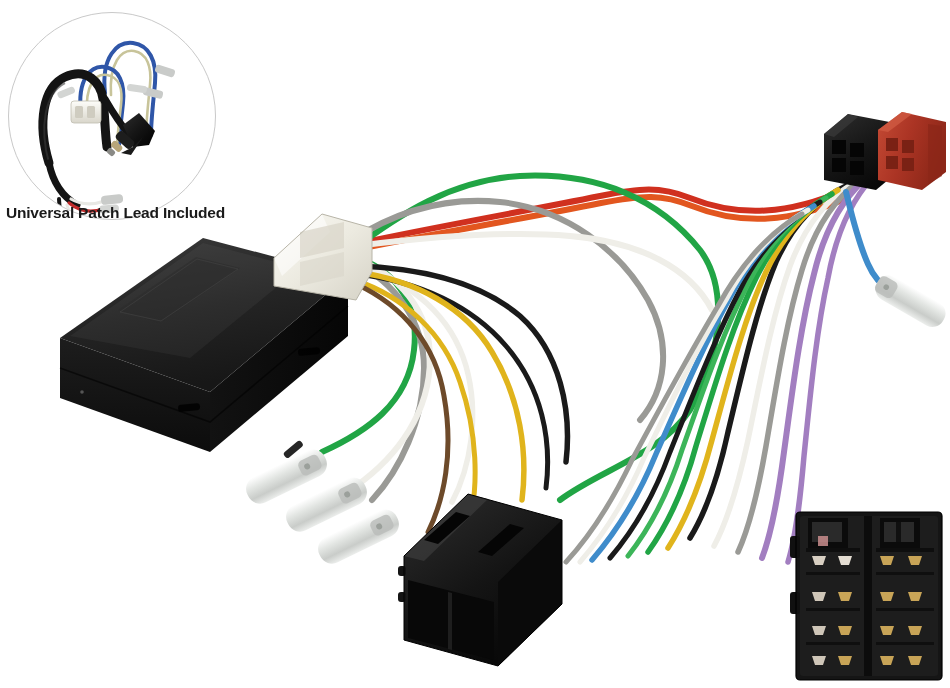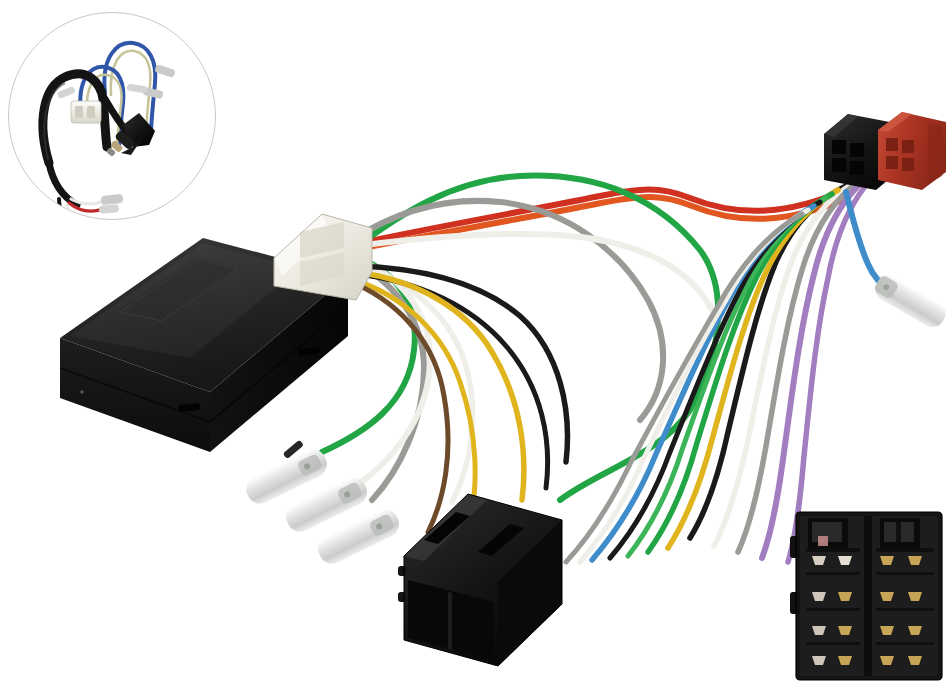--- a/index.html
+++ b/index.html
@@ -303,14 +303,15 @@
         <path d="M62 186 C 72 192, 84 192, 96 188" stroke="#e8e8e4" stroke-width="3.2"></path>
         <path d="M60 190 C 70 198, 82 200, 94 196" stroke="#c02a2a" stroke-width="3.2"></path>
         <path d="M58 192 C 62 206, 68 216, 76 224" stroke="#e8e8e4" stroke-width="3"></path>
         <path d="M50 186 C 50 200, 54 212, 60 222" stroke="#141414" stroke-width="4"></path>
       </g>
       <rect x="92" y="182" width="22" height="9" rx="4" fill="#c9cbc9" transform="rotate(-6 103 186)"></rect>
       <rect x="90" y="192" width="20" height="8" rx="4" fill="#d3d5d3" transform="rotate(-4 100 196)"></rect>
     </svg>
   </div>
 
+  <div id="inset-label">Universal Patch Lead Included</div>
 
 </div>
 
 </body></html>

